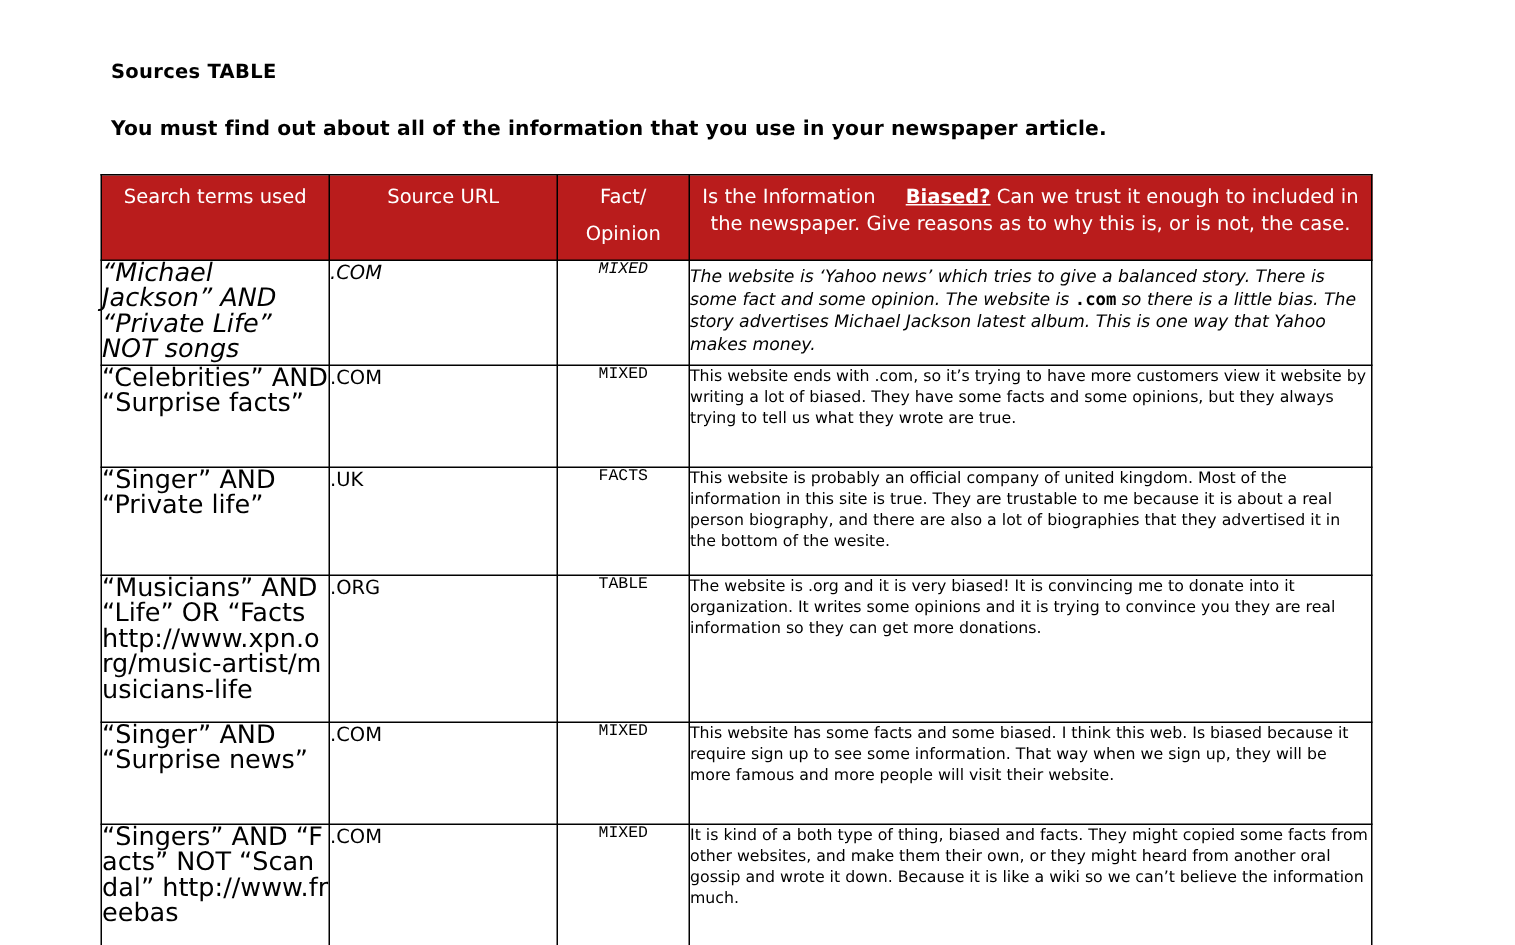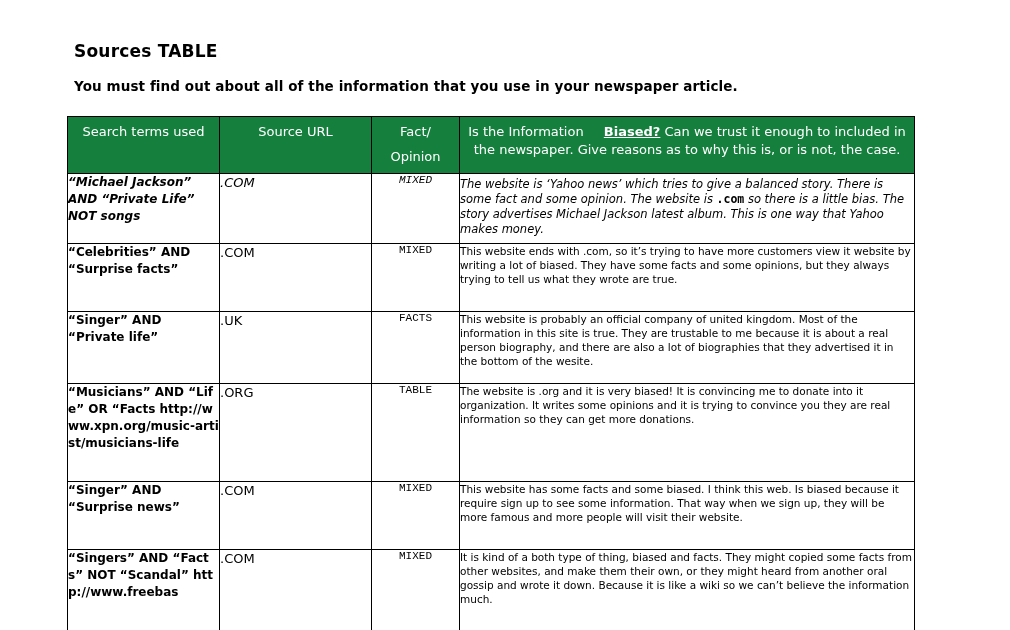--- a/index.html
+++ b/index.html
@@ -12,21 +12,21 @@
       height: 630px;
       overflow: hidden;
       position: relative;
       font-family: "DejaVu Sans", sans-serif;
       color: #000;
     }
     .title {
       position: absolute;
       left: 74px;
       top: 41px;
-      font-size: 17px;
+      font-size: 13px;
       font-weight: bold;
       letter-spacing: 0.2px;
     }
     .subtitle {
       position: absolute;
       left: 74px;
       top: 78px;
       font-size: 13.5px;
       font-weight: bold;
       letter-spacing: 0.1px;
@@ -38,40 +38,39 @@
       border-collapse: collapse;
       table-layout: fixed;
       width: 847px;
     }
     table.sources th, table.sources td {
       border: 1px solid #000;
       vertical-align: top;
       padding: 0;
     }
     table.sources th {
-      background: #15803d;
+      background: #b91c1c;
       color: #ffffff;
       font-weight: normal;
       font-size: 13px;
       line-height: 18px;
       text-align: center;
       padding: 6px 6px 0 6px;
       height: 52px;
       box-sizing: border-box;
     }
     th .biased-word {
       font-weight: bold;
       text-decoration: underline;
       padding-left: 16px;
     }
     td.terms {
-      font-size: 12px;
+      font-size: 17px;
       line-height: 17px;
       padding: 15px 4px 0 7px;
-      font-weight: bold;
     }
     td.terms.italic { font-style: italic; }
     td.url {
       font-size: 13px;
       line-height: 17px;
       padding: 23px 6px 0 7px;
     }
     td.url.italic { font-style: italic; }
     td.fo {
       font-size: 11px;

